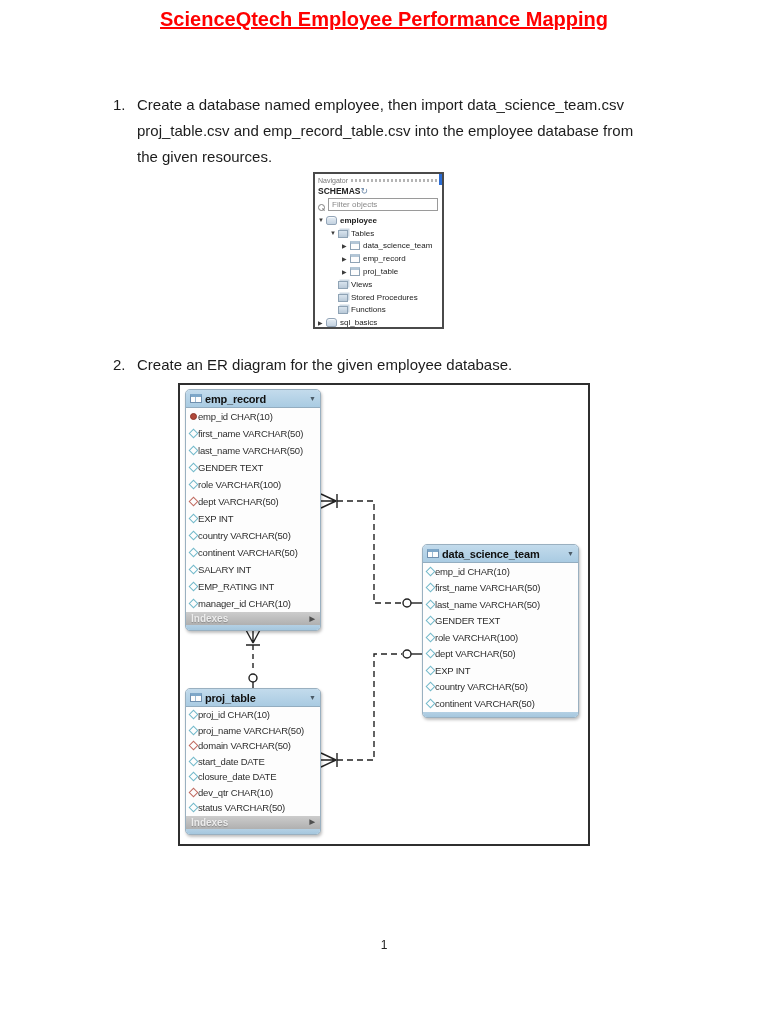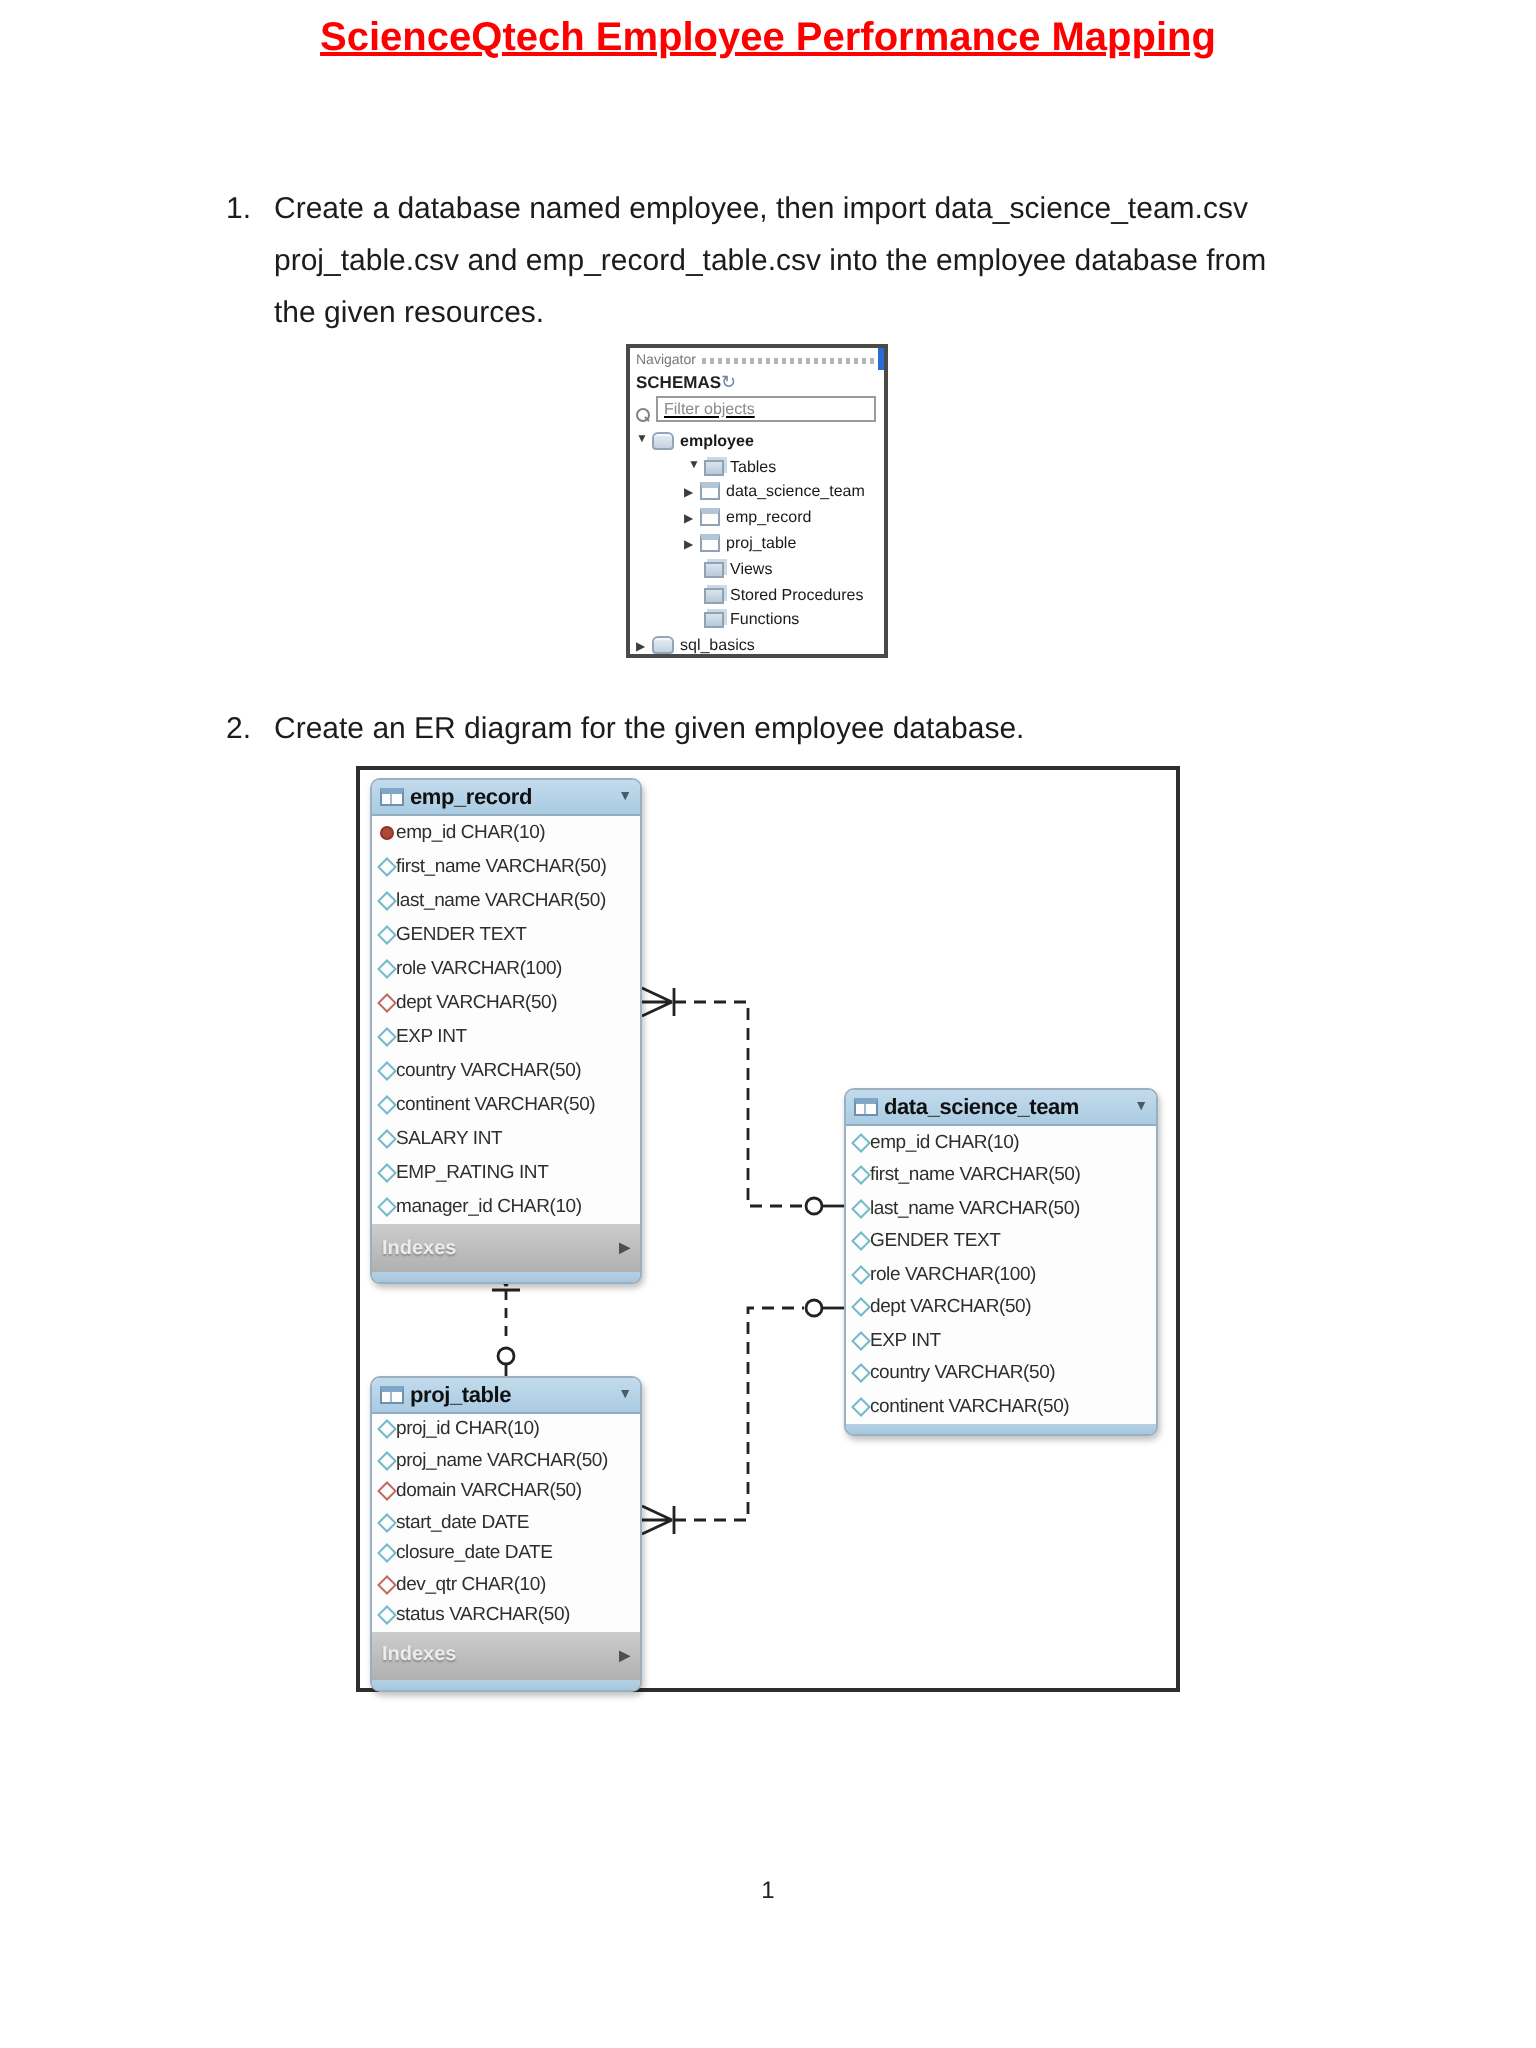--- a/index.html
+++ b/index.html
@@ -23,32 +23,32 @@
   .navigator { position:absolute; left:313px; top:172px; width:131px; height:157px;
     border:2px solid #4a4a4a; background:#fff; overflow:hidden; }
   .nav-accent { position:absolute; top:0; right:0; width:3px; height:11px; background:#2b6cd4; }
   .nav-titlebar { display:flex; align-items:center; height:11px; padding:1px 3px 0 3px;
     font-size:7px; color:#777; }
   .nav-dots { flex:1; height:3px; margin-left:3px;
     background:repeating-linear-gradient(90deg,#b5b5b5 0 2px,transparent 2px 4px); }
   .nav-schemas { display:flex; align-items:center; 
     padding:1px 5px 1px 3px; font-size:8.5px; font-weight:bold; color:#222; }
   .refresh-icon { font-size:9px; color:#6a87a8; font-weight:normal; }
-  .nav-filter { display:flex; align-items:flex-end; gap:3px; margin:1px 4px 2px 3px;text-decoration:underline; }
+  .nav-filter { display:flex; align-items:flex-end; gap:3px; margin:1px 4px 2px 3px; }
   .mag-icon { position:relative; width:7px; height:7px; flex:none; }
   .mag-icon::before { content:""; position:absolute; left:0; top:0; width:5px; height:5px;
     border:1px solid #808080; border-radius:50%; }
   .mag-icon::after { content:""; position:absolute; left:4px; top:5px; width:3px; height:1px;
     background:#808080; transform:rotate(45deg); }
   .filter-box { flex:1; height:13px; border:1px solid #9a9a9a; background:#fff;
     display:flex; align-items:center; padding-left:3px; }
   .filter-ph { font-size:8px; color:#8a8a8a; }
   .nav-tree { padding-top:1px; }
   .tree-row { display:flex; align-items:center; height:12.8px; font-size:8px; color:#1a1a1a; padding-left:3px; }
-  .tree-row.ind1 { padding-left:29px; }
+  .tree-row.ind1 { padding-left:15px; }
   .tree-row.ind2 { padding-left:27px; }
   .tree-row.bold .tlabel { font-weight:bold; }
   .tree-row .arrow { width:8px; font-size:6px; color:#3d3d3d; flex:none; }
   .tico { width:11px; height:9px; margin:0 3px 0 0; flex:none; }
   .tico-schema { background:linear-gradient(#e6edf4,#c3d2e0); border:1px solid #93a5b8;
     border-radius:3px 3px 2px 2px; box-shadow:inset 0 1px 0 #f4f8fb; }
   .tico-tables, .tico-views { width:10px; height:8px; margin-top:1px;
     background:linear-gradient(#d9e4ee,#b9c9d8); border:1px solid #8fa3b5;
     box-shadow:1.5px -1.5px 0 0 #cdd9e4; }
   .tico-table { width:10px; height:9px; background:#fdfdfd; border:1px solid #8fa3b5;
@@ -75,21 +75,21 @@
   .t-emp  .ercol { height:17px; }
   .t-dst  .ercol { height:16.5px; }
   .t-proj .ercol { height:15.5px;text-align:right; }
   .cdia { width:7px; height:7px; flex:none; margin:0 1px; transform:rotate(45deg);
     background:#fdfdfd; border:1.5px solid #999; }
   .cdia.ic-blue { border-color:#72b9ca; }
   .cdia.ic-red  { border-color:#c06a60; }
   .cdia.ic-key  { background:#b0483a; border:1.5px solid #8c352a; border-radius:50%; transform:none; }
   .ctext { font-size:9.5px; color:#2e2e2e; letter-spacing:-0.2px; white-space:nowrap; }
   .erindex { height:13px; background:linear-gradient(#cccccc,#b0b0b0);
-    display:flex; align-items:center; justify-content:space-between; padding:12px 5px;
+    display:flex; align-items:center; justify-content:space-between; padding:1px 5px;
     font-size:10px; font-weight:bold; color:#ececec; text-shadow:0 1px 1px #8a8a8a; }
   .idx-arrow { font-size:7px; color:#4f4f4f; text-shadow:none; }
   .erfoot { height:5px; background:linear-gradient(#b4d0e4,#a5c7de); border-radius:0 0 4px 4px; }
 </style>
 </head>
 <body>
 
 <div class="page">
 
   <div class="doc-title">ScienceQtech Employee Performance Mapping</div>

